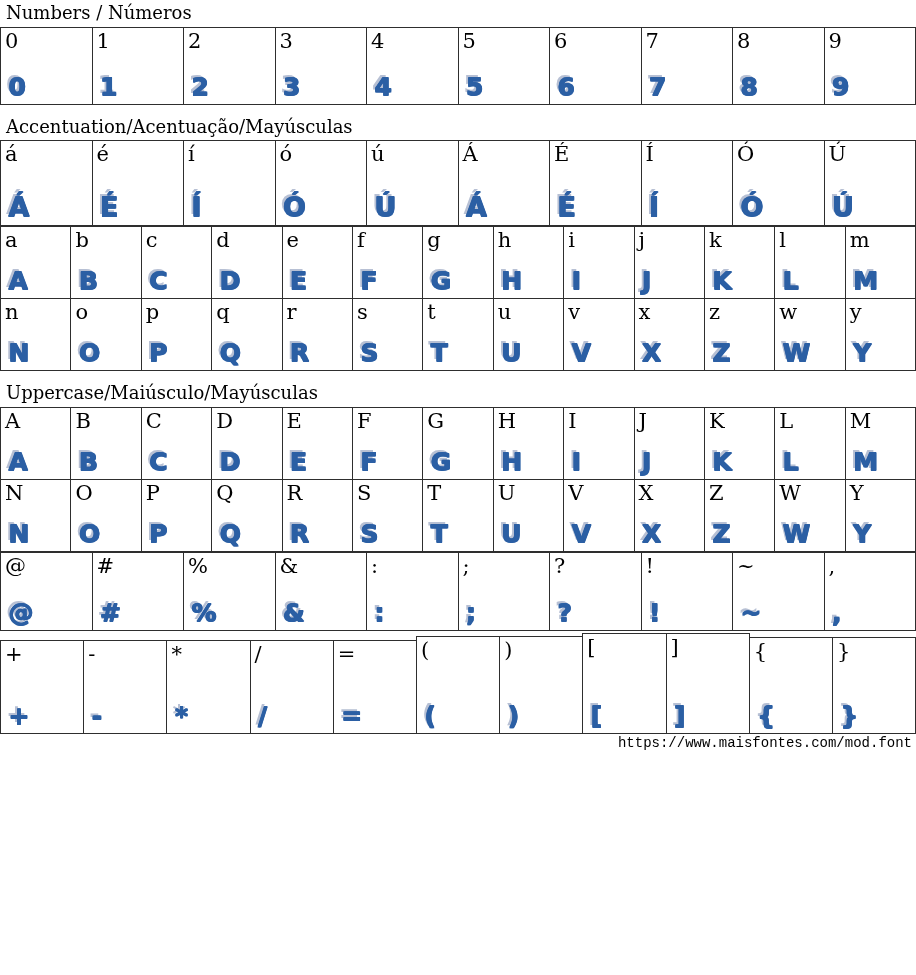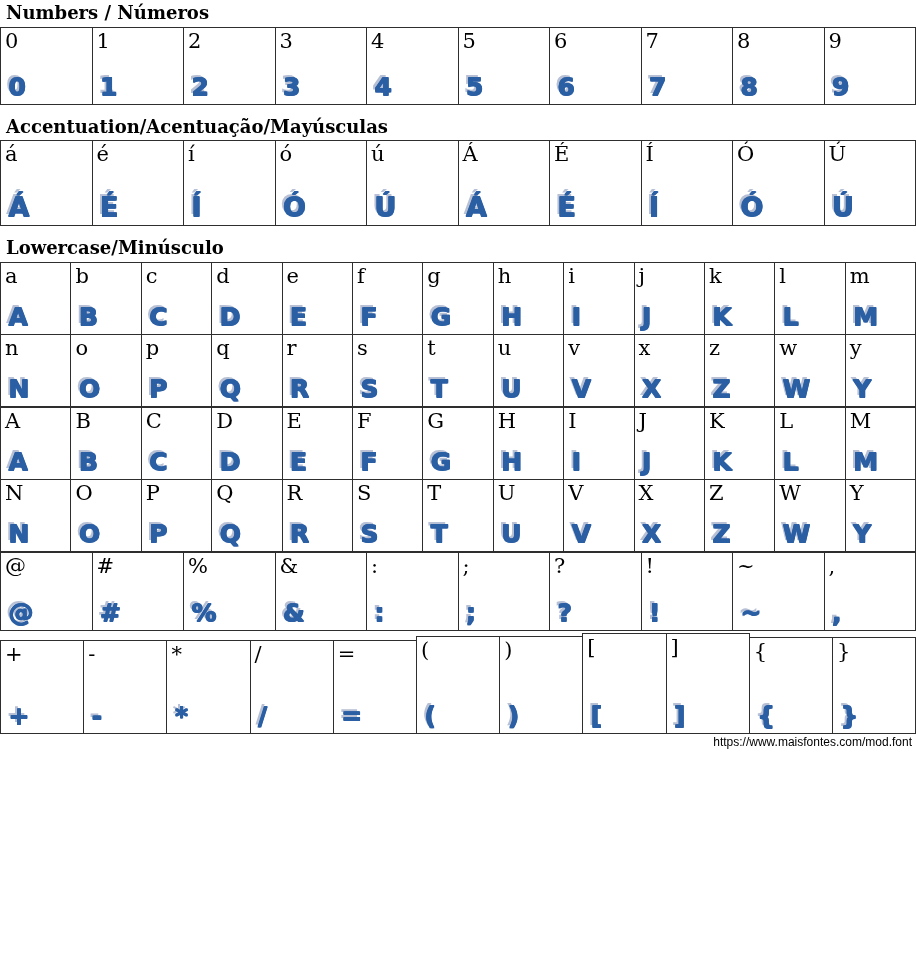--- a/index.html
+++ b/index.html
@@ -5,21 +5,21 @@
   html,body{margin:0;padding:0;}
   body{
     width:916px;height:975px;background:#ffffff;overflow:hidden;
     font-family:"DejaVu Serif", serif;
     --glyph-color:#2b5fa4;
     --border-color:#2e2e2e;
   }
   #page{width:916px;}
   .section-title{
     font-family:"DejaVu Serif", serif;
-    font-weight:bold;font-size:18px;color:#000;
+    font-weight:normal;font-size:18px;color:#000;
     margin:11px 0 0 0;padding:0 0 3px 6px;line-height:1.2;
   }
   .section-title:first-child{margin-top:2px;}
   .grid{width:916px;}
   .grid-row{display:flex;align-items:flex-end;}
   .grid-row + .grid-row{margin-top:-1px;}
   .sec-others .row-1{margin-top:2px;}
   .cell{
     position:relative;flex:1 1 0;box-sizing:border-box;
     border:1px solid var(--border-color);background:#fff;min-width:0;
@@ -38,21 +38,21 @@
     font-family:"DejaVu Sans", sans-serif;font-weight:bold;font-size:25px;line-height:1;
     color:var(--glyph-color);text-transform:uppercase;
     text-shadow:
       1px 0 0 currentColor,
       0 1px 0 currentColor,
       1px 1px 0 currentColor,
       -2px -2px 0 #b7c0d4;
   }
   .sec-accentuation .glyph{font-size:27px;}
   .footer{
-    font-family:Liberation Sans, sans-serif;font-size:12px;color:#000;
+    font-family:Liberation Mono, monospace;font-size:14px;color:#000;
     text-align:right;padding:1px 4px 0 0;line-height:1.2;
   }
 </style>
 </head>
 <body style="--glyph-color: #2b5fa4; --border-color: #2e2e2e;">
 
 <div id="page">
   <div id="sections">
       <div class="section-title">Numbers / Números</div>
       <div class="grid sec-numbers">
@@ -137,21 +137,20 @@
           <div class="cell">
             <span class="label">Ó</span>
             <span class="glyph">Ó</span>
           </div>
           <div class="cell">
             <span class="label">Ú</span>
             <span class="glyph">Ú</span>
           </div>
         </div>
       </div>
-      <div class="section-title">Lowercase/Minúsculo</div>
       <div class="grid sec-lowercase">
         <div class="grid-row row-0">
           <div class="cell">
             <span class="label">a</span>
             <span class="glyph">a</span>
           </div>
           <div class="cell">
             <span class="label">b</span>
             <span class="glyph">b</span>
           </div>
@@ -248,20 +247,21 @@
           <div class="cell">
             <span class="label">w</span>
             <span class="glyph">w</span>
           </div>
           <div class="cell">
             <span class="label">y</span>
             <span class="glyph">y</span>
           </div>
         </div>
       </div>
+      <div class="section-title">Uppercase/Maiúsculo/Mayúsculas</div>
       <div class="grid sec-uppercase">
         <div class="grid-row row-0">
           <div class="cell">
             <span class="label">A</span>
             <span class="glyph">A</span>
           </div>
           <div class="cell">
             <span class="label">B</span>
             <span class="glyph">B</span>
           </div>

